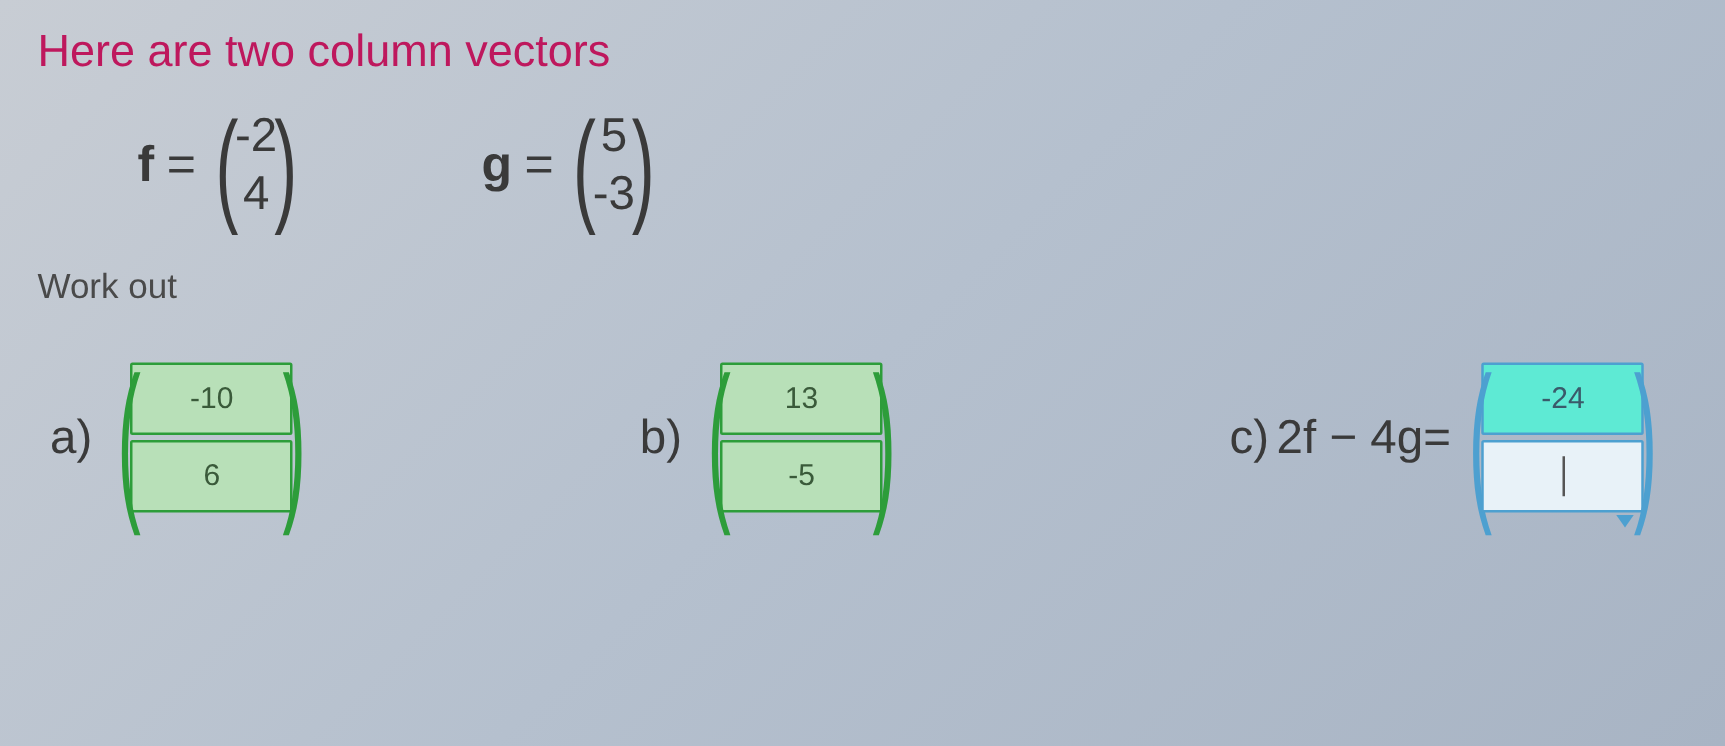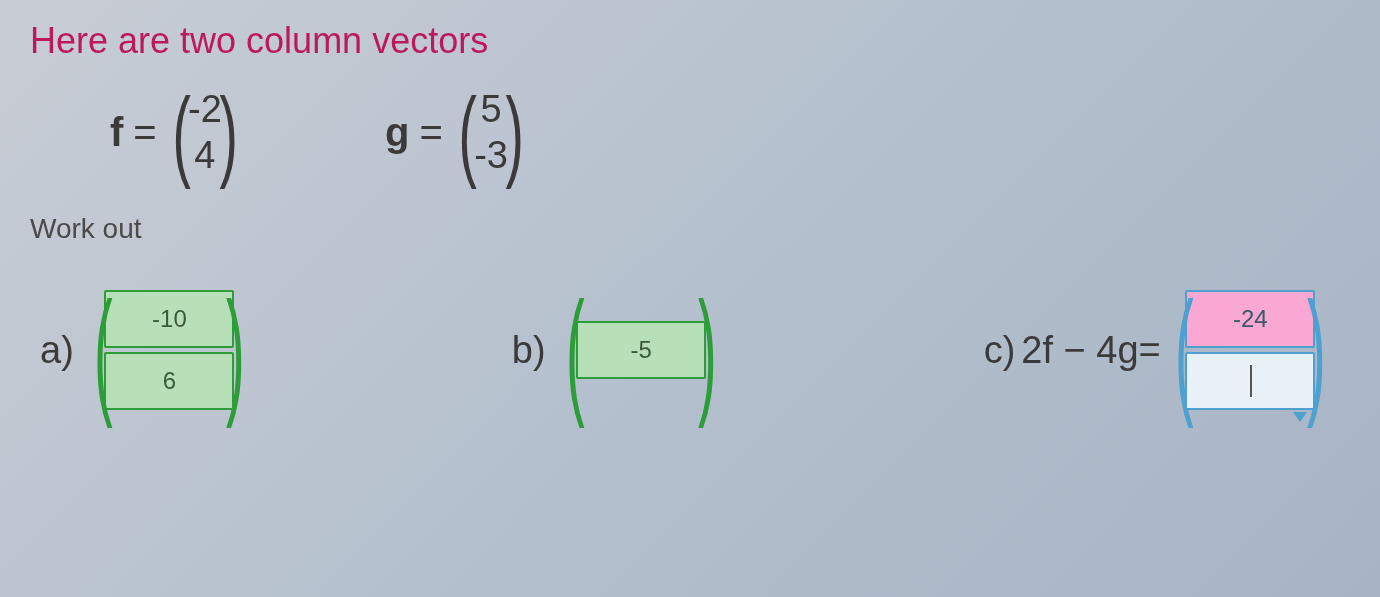--- a/index.html
+++ b/index.html
@@ -97,21 +97,21 @@
       font-size: 24px;
       border: 2px solid;
       border-radius: 2px;
     }
     .ans-box.green-fill {
       background: #b8e0b8;
       border-color: #2d9d3a;
       color: #3a5a3a;
     }
     .ans-box.blue-fill {
-      background: #f9a8d4;
+      background: #5eead4;
       border-color: #4da0d0;
       color: #3a5a6a;
     }
     .ans-box.blue-empty {
       background: #e8f2f8;
       border-color: #4da0d0;
       position: relative;
     }
     .cursor {
       width: 2px;
@@ -176,20 +176,21 @@
       </span>
       <span class="ans-paren green">)</span>
     </span>
   </div>
 
   <div class="problem">
     <span class="prob-label">b)</span>
     <span class="answer-vec">
       <span class="ans-paren green">(</span>
       <span class="ans-boxes">
+        <span class="ans-box green-fill">13</span>
         <span class="ans-box green-fill">-5</span>
       </span>
       <span class="ans-paren green">)</span>
     </span>
   </div>
 
   <div class="problem">
     <span class="prob-label">c)</span>
     <span>2f − 4g=</span>
     <span class="answer-vec">

